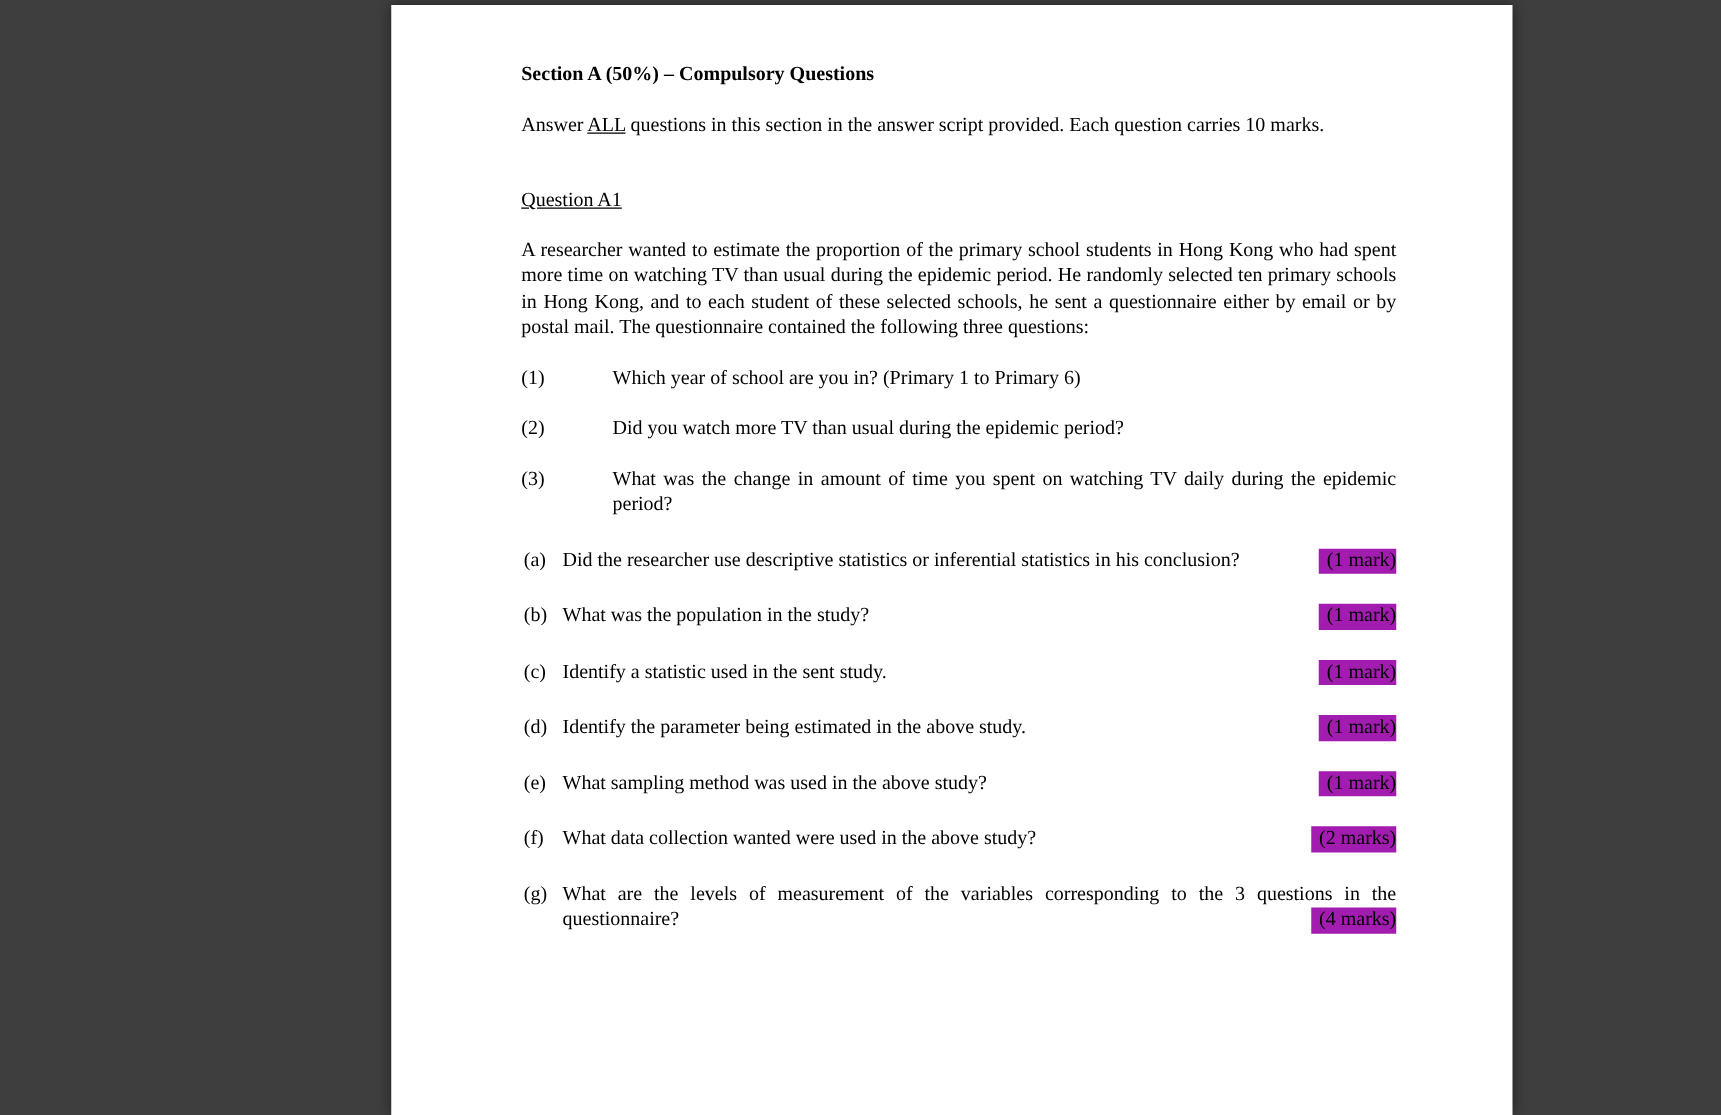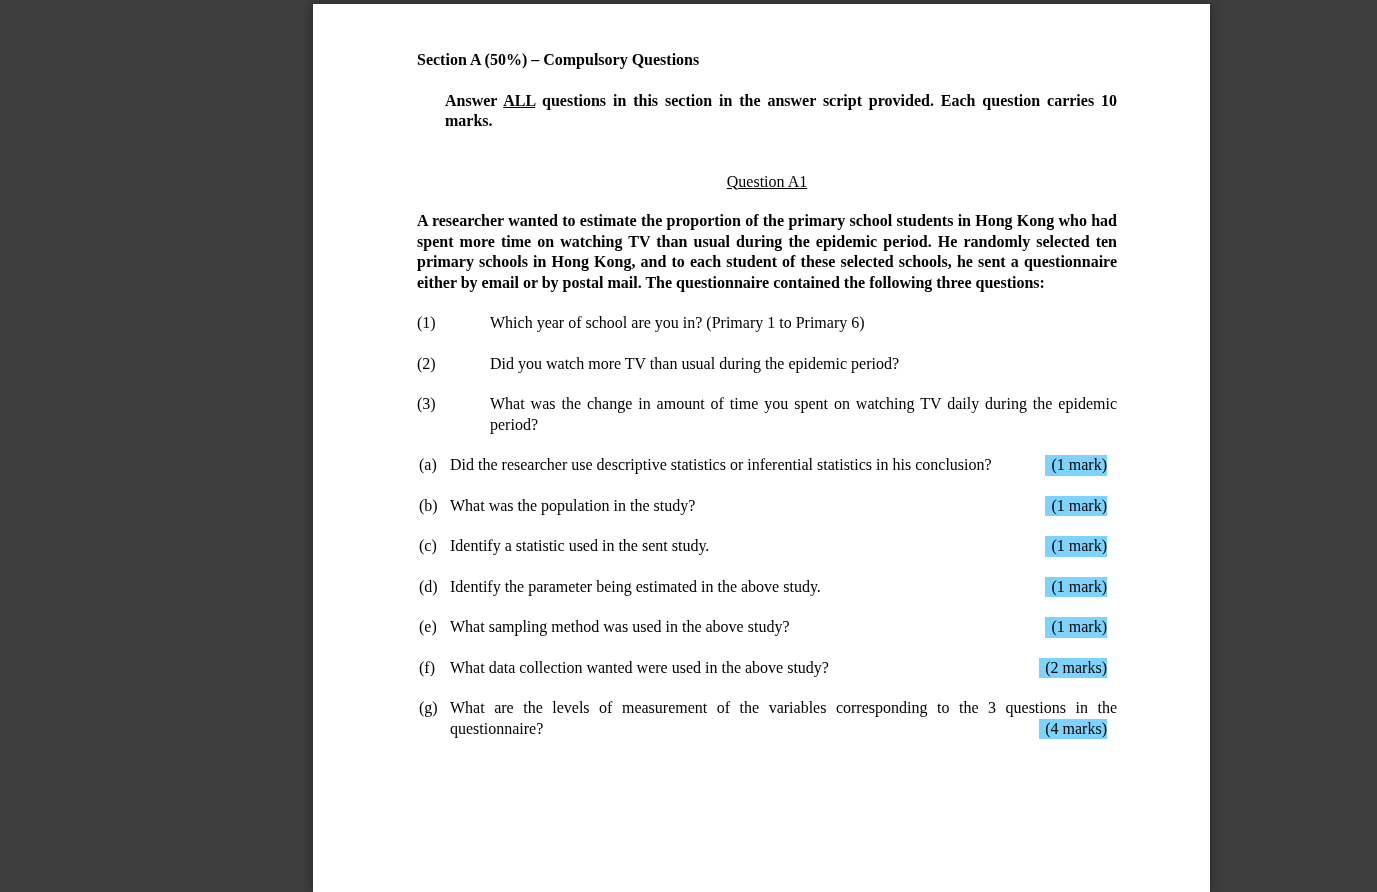--- a/index.html
+++ b/index.html
@@ -36,40 +36,37 @@
     font-size: 16px;
     line-height: 20.5px;
   }
 
   .section-heading {
     font-weight: bold;
     margin-bottom: 20px;
   }
 
   .instruction {
-    font-weight: bold;
+    font-weight: normal;
     text-align: justify;
     margin-bottom: 40px;
-    margin-left: 28px;
   }
 
   .instruction .u {
     text-decoration: underline;
   }
 
   .question-title {
     text-decoration: underline;
     margin-bottom: 19px;
-    text-align: center;
   }
 
   .para {
     text-align: justify;
     margin-bottom: 20px;
-    font-weight: bold;
   }
 
   .num-item {
     position: relative;
     padding-left: 40px;
     margin-bottom: 20px;
   }
 
   .num-item .n-label {
     position: absolute;
@@ -91,28 +88,29 @@
 
   .subq .q-label {
     position: absolute;
     left: 2px;
     top: 0;
   }
 
   .subq .q-text {
     display: block;
     text-align: justify;
+    margin-top: 24px;
   }
 
   .subq .q-marks {
     position: absolute;
-    right: 10px;
+    right: 0;
     bottom: 0;
     white-space: nowrap;
-    background: #7dd3fc;
+    background: #a21caf;
     padding-left: 6px;
   }
 </style>
 </head>
 <body>
 
 <div class="viewer">
   <div class="doc-page">
 
     <div class="section-heading">Section A (50%) – Compulsory Questions</div>

